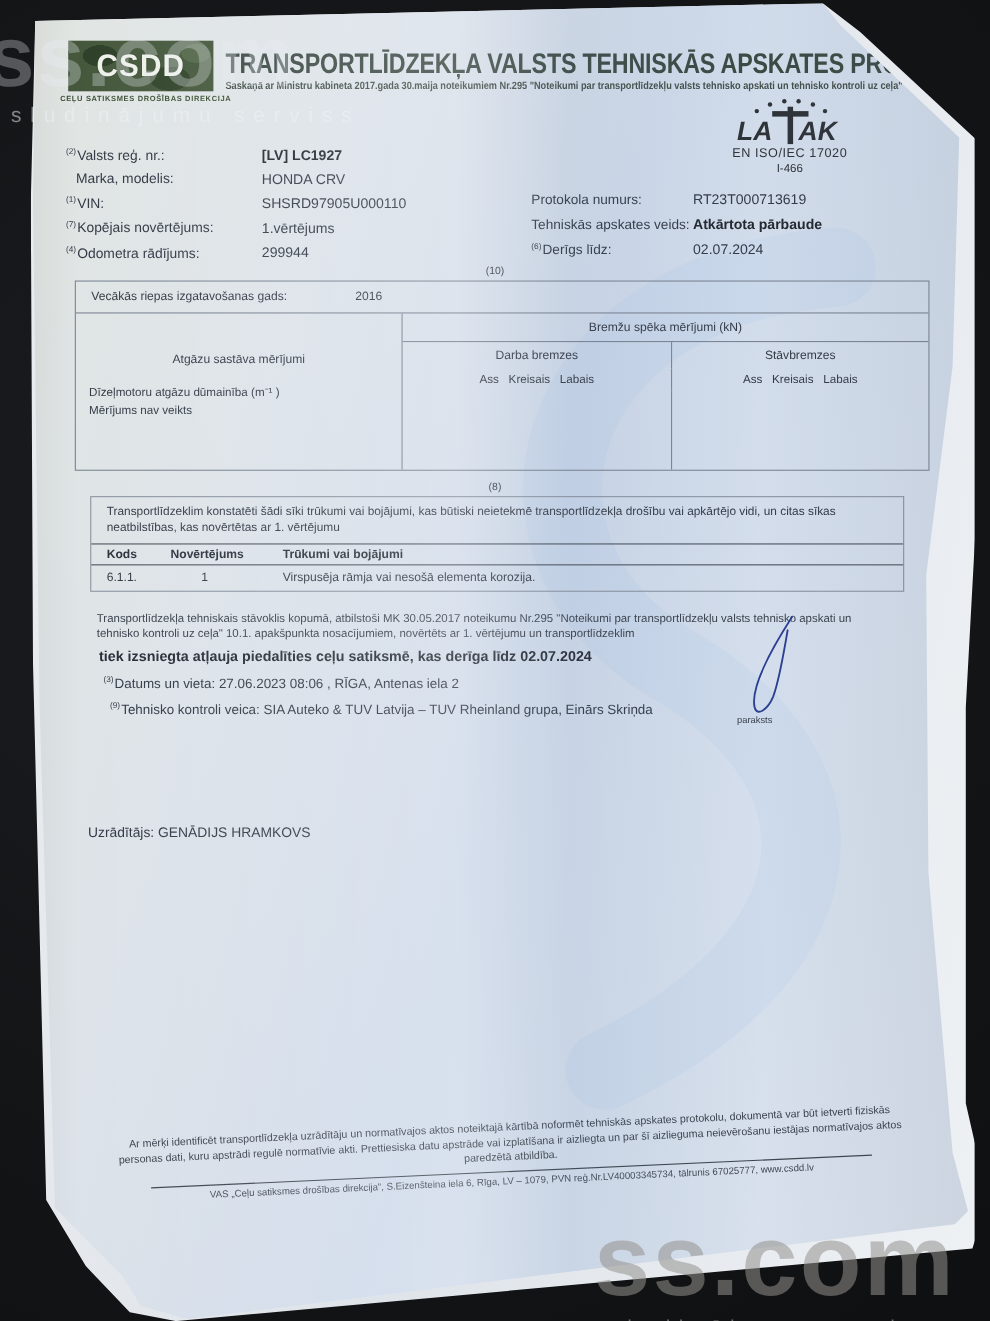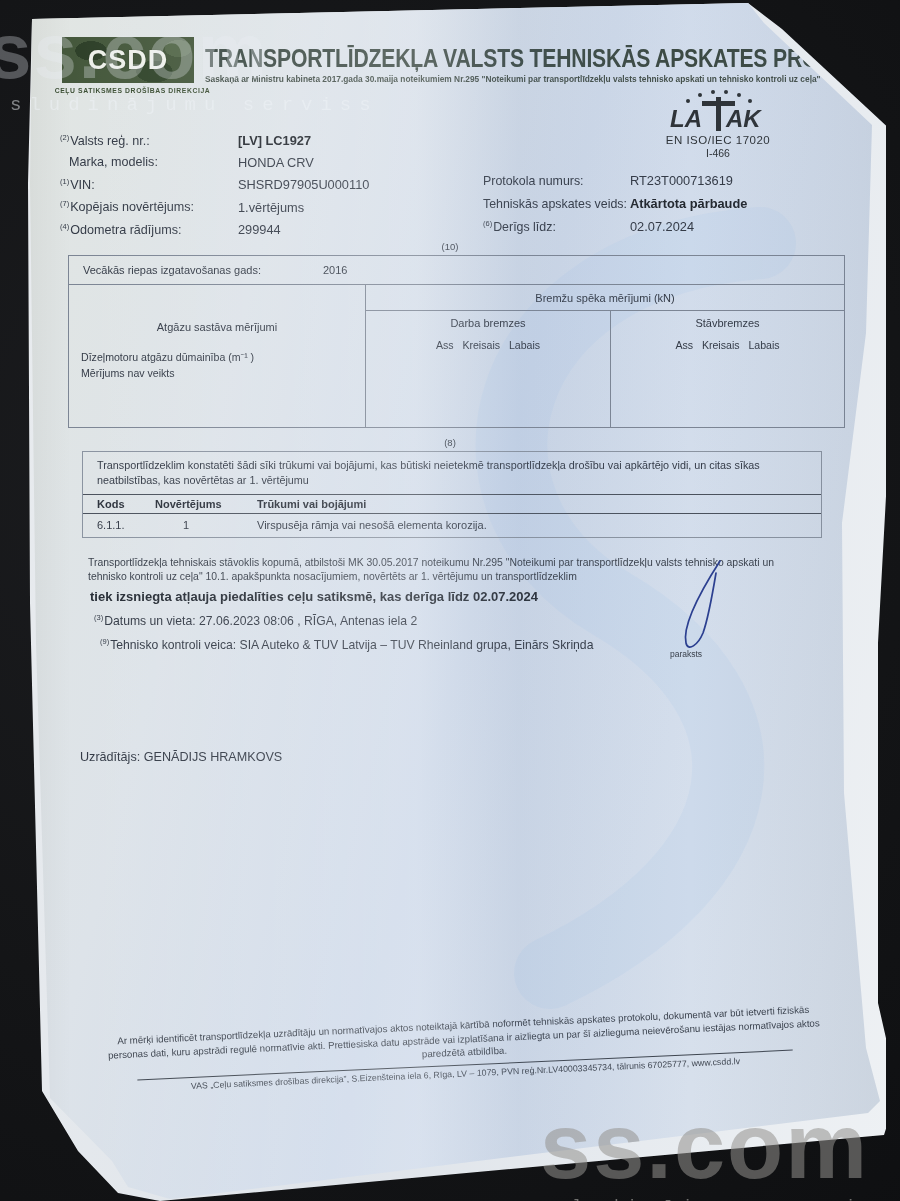--- a/index.html
+++ b/index.html
@@ -111,21 +111,21 @@
   .legal-block .privacy { font-size:9.7px; line-height:1.4; text-align:center; }
   .footer-rule { width:656px; margin:5px auto 0 auto; border-top:1.6px solid #3d444e; }
   .footer-text { text-align:center; font-size:8.8px; margin-top:3px; color:#414853; }
 
   
   .big-s { position:absolute; left:300px; top:170px; pointer-events:none; opacity:.5; }
 
   
   .wm { position:absolute; z-index:50; pointer-events:none; line-height:1; }
   .wm .brand { font-weight:bold; letter-spacing:2px; }
-  .wm .tag { letter-spacing:8px; margin-top:6px;font-family:Liberation Mono, monospace; }
+  .wm .tag { letter-spacing:8px; margin-top:6px; }
   .wm-tl { left:-12px; top:12px; }
   .wm-tl .brand { font-size:78px; color:rgba(235,240,245,.30); }
   .wm-tl .tag { font-size:19px; color:rgba(240,244,248,.50); margin-left:22px; }
   .wm-br { left:540px; top:1100px; }
   .wm-br .brand { font-size:92px; color:rgba(148,146,142,.55); }
   .wm-br .tag { font-size:17px; color:rgba(165,163,158,.65); margin-left:14px; }
 </style>
 </head>
 <body>
 

